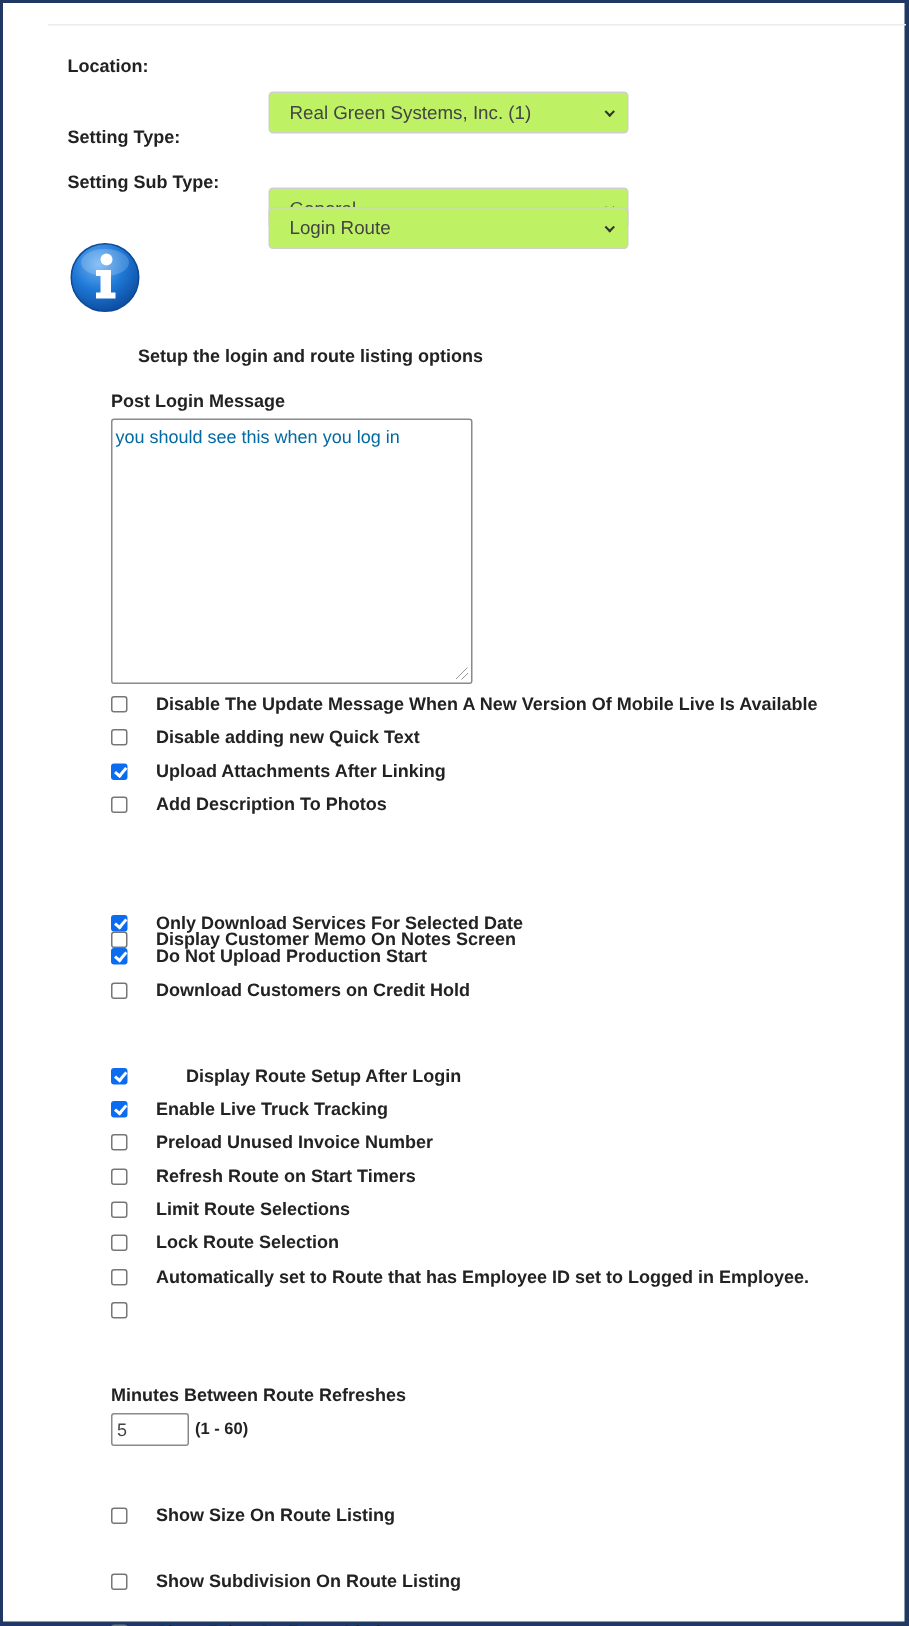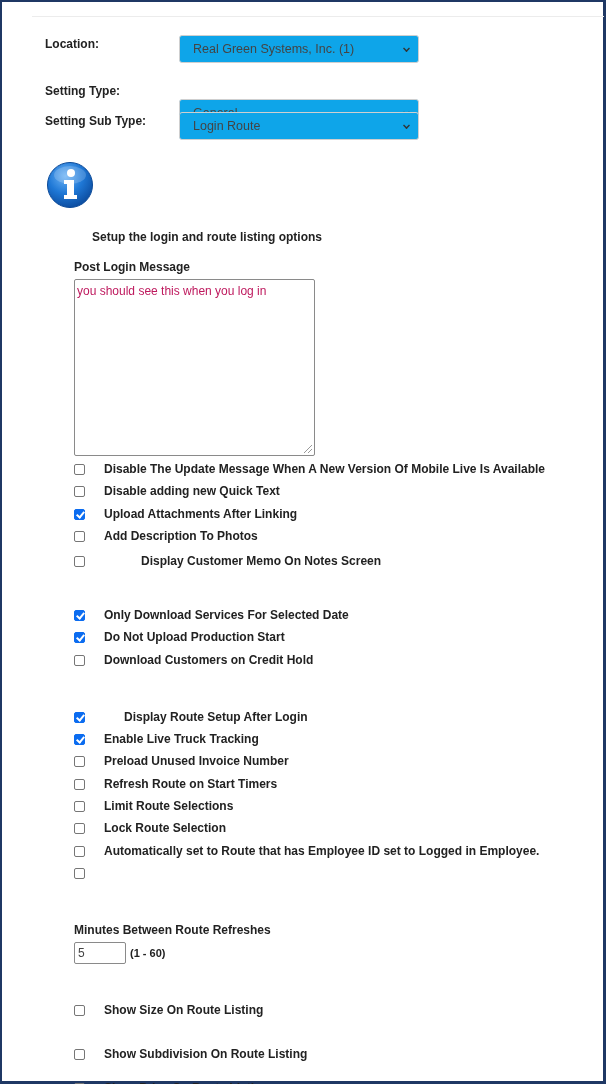--- a/index.html
+++ b/index.html
@@ -20,42 +20,42 @@
     }
     .top-rule {
       position: absolute; left: 32px; top: 16px; width: 572px; height: 1px;
       background: #ececec;
     }
     .form-label {
       position: absolute; font-size: 12px; font-weight: bold; color: #222;
     }
     .select {
       position: absolute; left: 179px; width: 240px; height: 28px;
-      border: 1px solid #cfcfcf; border-radius: 3px; background: #0ea5e9;
+      border: 1px solid #cfcfcf; border-radius: 3px; background: #bef264;
       font-size: 12.5px; color: #444;
-      padding-left: 13px; line-height: 26px;
+      padding-left: 13px; line-height: 26px; margin-top: 26px;
     }
     .select .chev {
       position: absolute; right: 8px; top: 9px; width: 7px; height: 7px;
       border-right: 2px solid #333; border-bottom: 2px solid #333;
       transform: rotate(45deg) scale(0.7);
     }
     .info-icon {
       position: absolute; left: 46px; top: 161px; width: 48px; height: 48px;
     }
     .intro {
       position: absolute; left: 92px; top: 230px; font-size: 12px; font-weight: bold;
     }
     .section-label {
       position: absolute; left: 74px; font-size: 12px; font-weight: bold;
     }
     .textarea {
       position: absolute; left: 74px; top: 279px; width: 241px; height: 177px;
       border: 1px solid #8a8a8a; border-radius: 2px; background: #fff;
-      font-size: 12px; color: #be185d; padding: 4px 2px;
+      font-size: 12px; color: #0369a1; padding: 4px 2px;
     }
     .textarea .grip {
       position: absolute; right: 2px; bottom: 2px; width: 8px; height: 8px;
       background: linear-gradient(135deg, transparent 45%, #999 45%, #999 52%, transparent 52%, transparent 70%, #999 70%, #999 77%, transparent 77%);
     }
     .cb-row {
       position: absolute; left: 74px; height: 16px; display: flex; align-items: center;
     }
     .cb {
       width: 11px; height: 11px; border: 1px solid #767676; border-radius: 2px;
@@ -136,21 +136,21 @@
 </div>
 <div class="cb-row" style="top:506px;">
   <span class="cb checked"></span>
   <span class="cb-label">Upload Attachments After Linking</span>
 </div>
 <div class="cb-row" style="top:528px;">
   <span class="cb"></span>
   <span class="cb-label">Add Description To Photos</span>
 </div>
 
-<div class="cb-row" style="top:553px;gap:37px;">
+<div class="cb-row" style="top:618px;">
   <span class="cb"></span>
   <span class="cb-label">Display Customer Memo On Notes Screen</span>
 </div>
 <div class="cb-row" style="top:607px;">
   <span class="cb checked"></span>
   <span class="cb-label">Only Download Services For Selected Date</span>
 </div>
 <div class="cb-row" style="top:629px;">
   <span class="cb checked"></span>
   <span class="cb-label">Do Not Upload Production Start</span>

